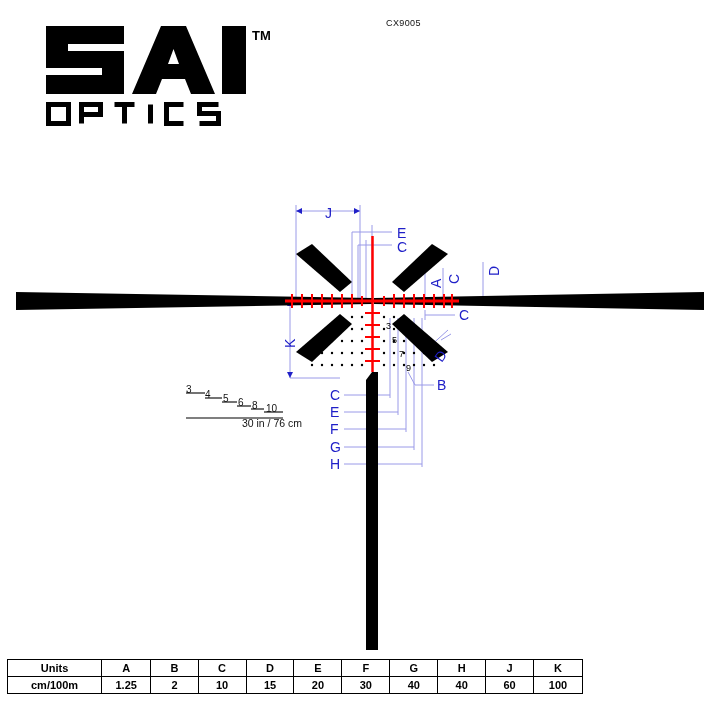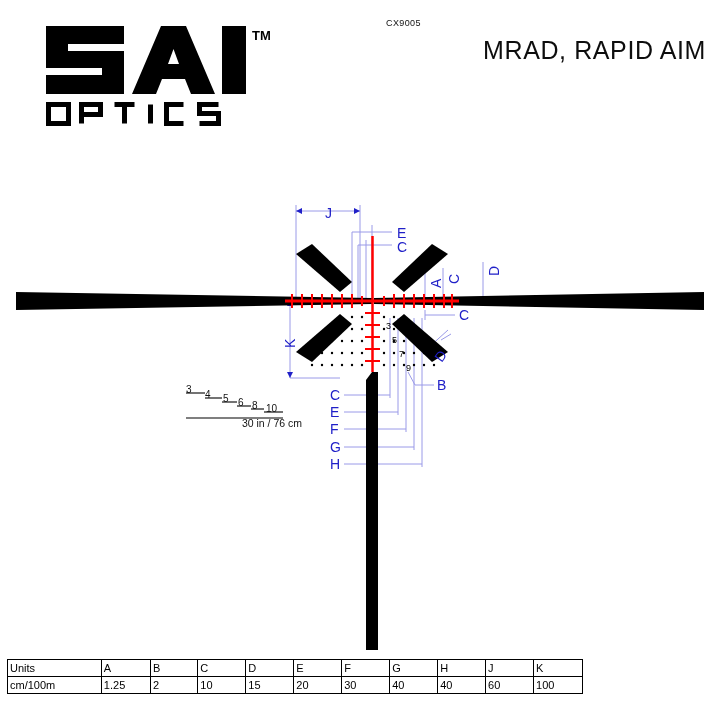--- a/index.html
+++ b/index.html
@@ -41,22 +41,22 @@
   .gridnum{
     position:absolute;color:#000;font-size:9px;line-height:1;white-space:nowrap;
   }
 
   
   #spec-table{
     position:absolute;left:7px;top:659px;width:576px;
     border-collapse:collapse;font-size:11px;color:#000;
   }
   #spec-table td,#spec-table th{
-    border:1px solid #000;padding:0 2px;height:16px;
-    font-weight:400;line-height:15px;
+    border:1px solid #000;text-align:center;padding:0 2px;height:16px;
+    font-weight:700;line-height:15px;
   }
   #spec-table td.unit{width:96px;}
   #spec-table td.c{width:48px;}
 </style>
 </head>
 <body>
 
 <div id="header-block">
 
   <div id="logo-wrap">
@@ -75,21 +75,20 @@
         <path d="M53.5 105.5 L53.5 86.5 L72.5 86.5 L72.5 96.5 L53.5 96.5"></path>
         <path d="M86.5 86.5 L106.5 86.5 M96.5 86.5 L96.5 105.5"></path>
         <path d="M122.5 86.5 L122.5 105.5"></path>
         <path d="M155.5 86.5 L138.5 86.5 L138.5 105.5 L155.5 105.5"></path>
         <path d="M190.5 86.5 L171.5 86.5 L171.5 95.5 L190.5 95.5 L190.5 105.5 L171.5 105.5"></path>
       </g>
     </svg>
   </div>
 
   <div id="partno">CX9005</div>
-  <div id="title">MRAD, RAPID AIM</div>
 </div>
 
 <svg class="layer" viewBox="0 0 720 727">
 
   <g stroke="#9a9ae8" stroke-width="1" fill="none">
 
     <path d="M296 205 L296 300"></path>
     <path d="M360 205 L360 300"></path>
     <path d="M296 211 L360 211"></path>
 

